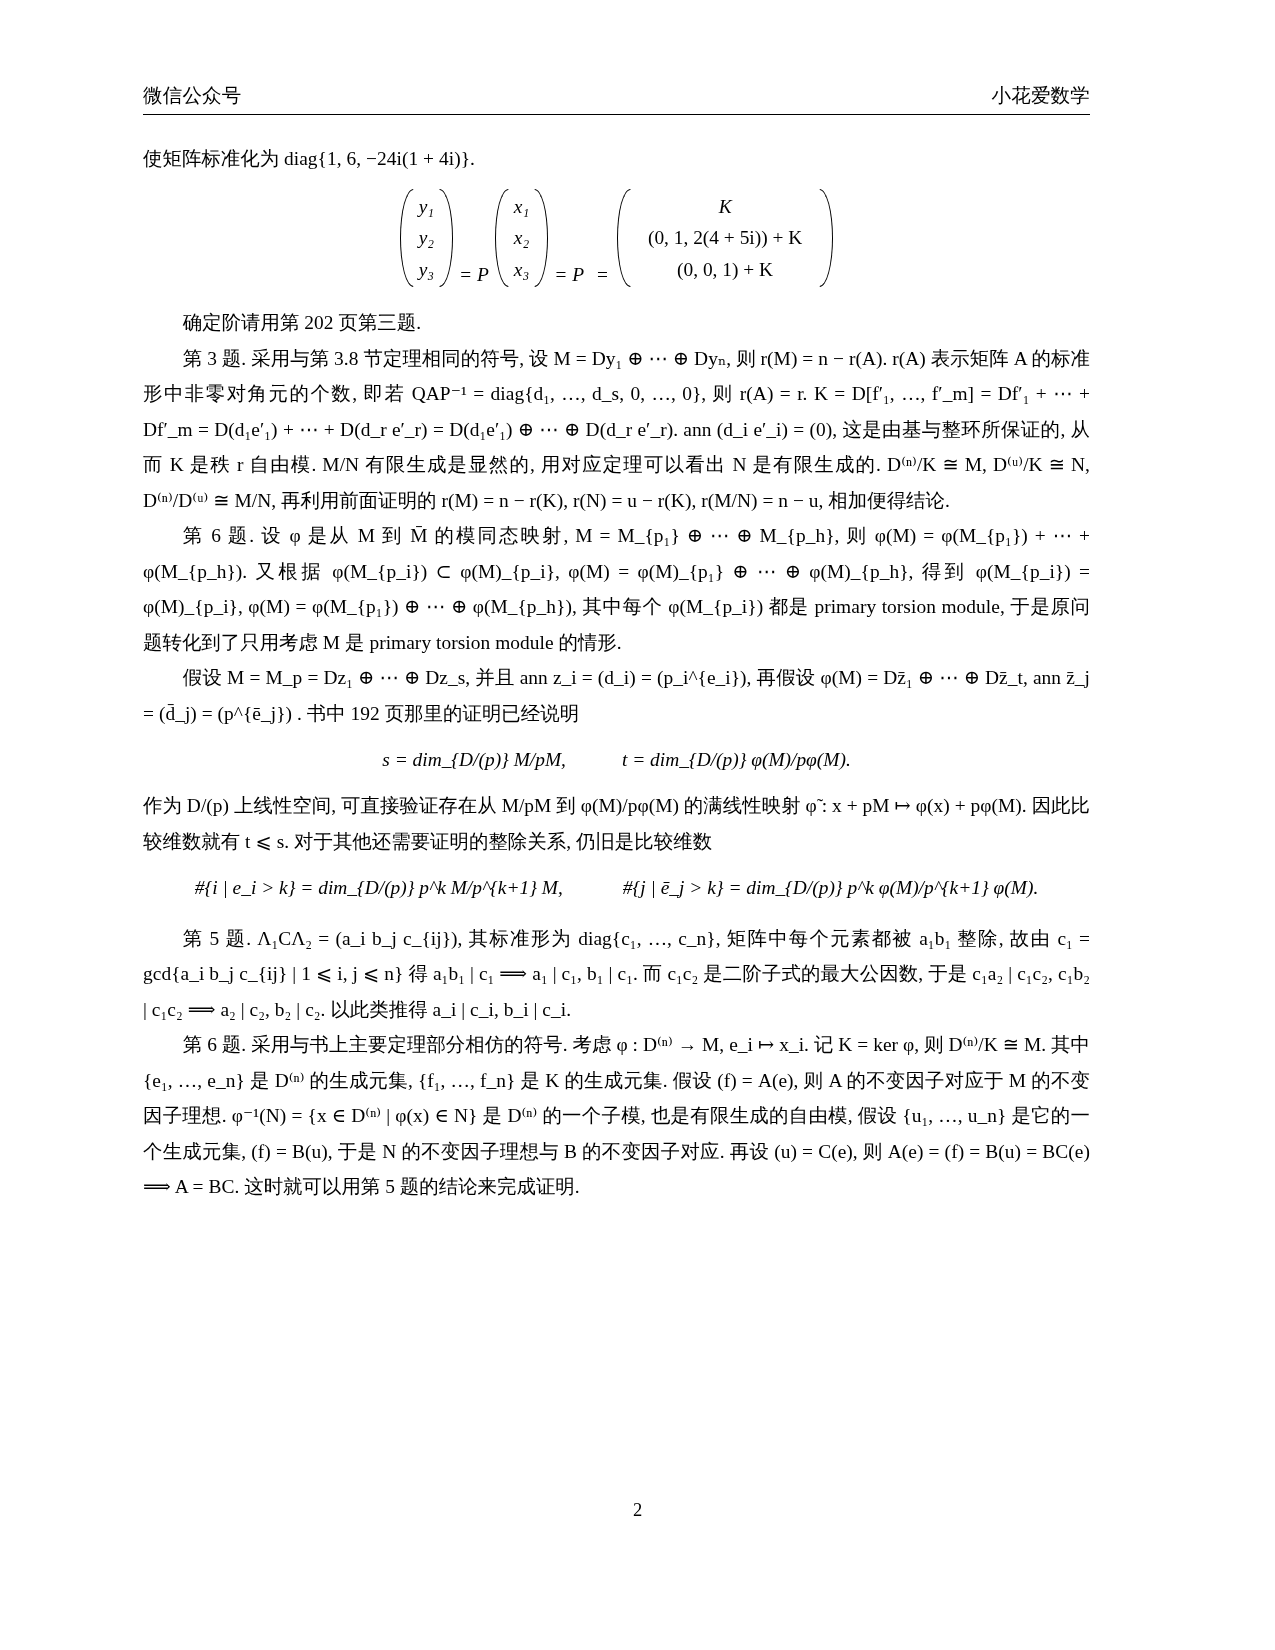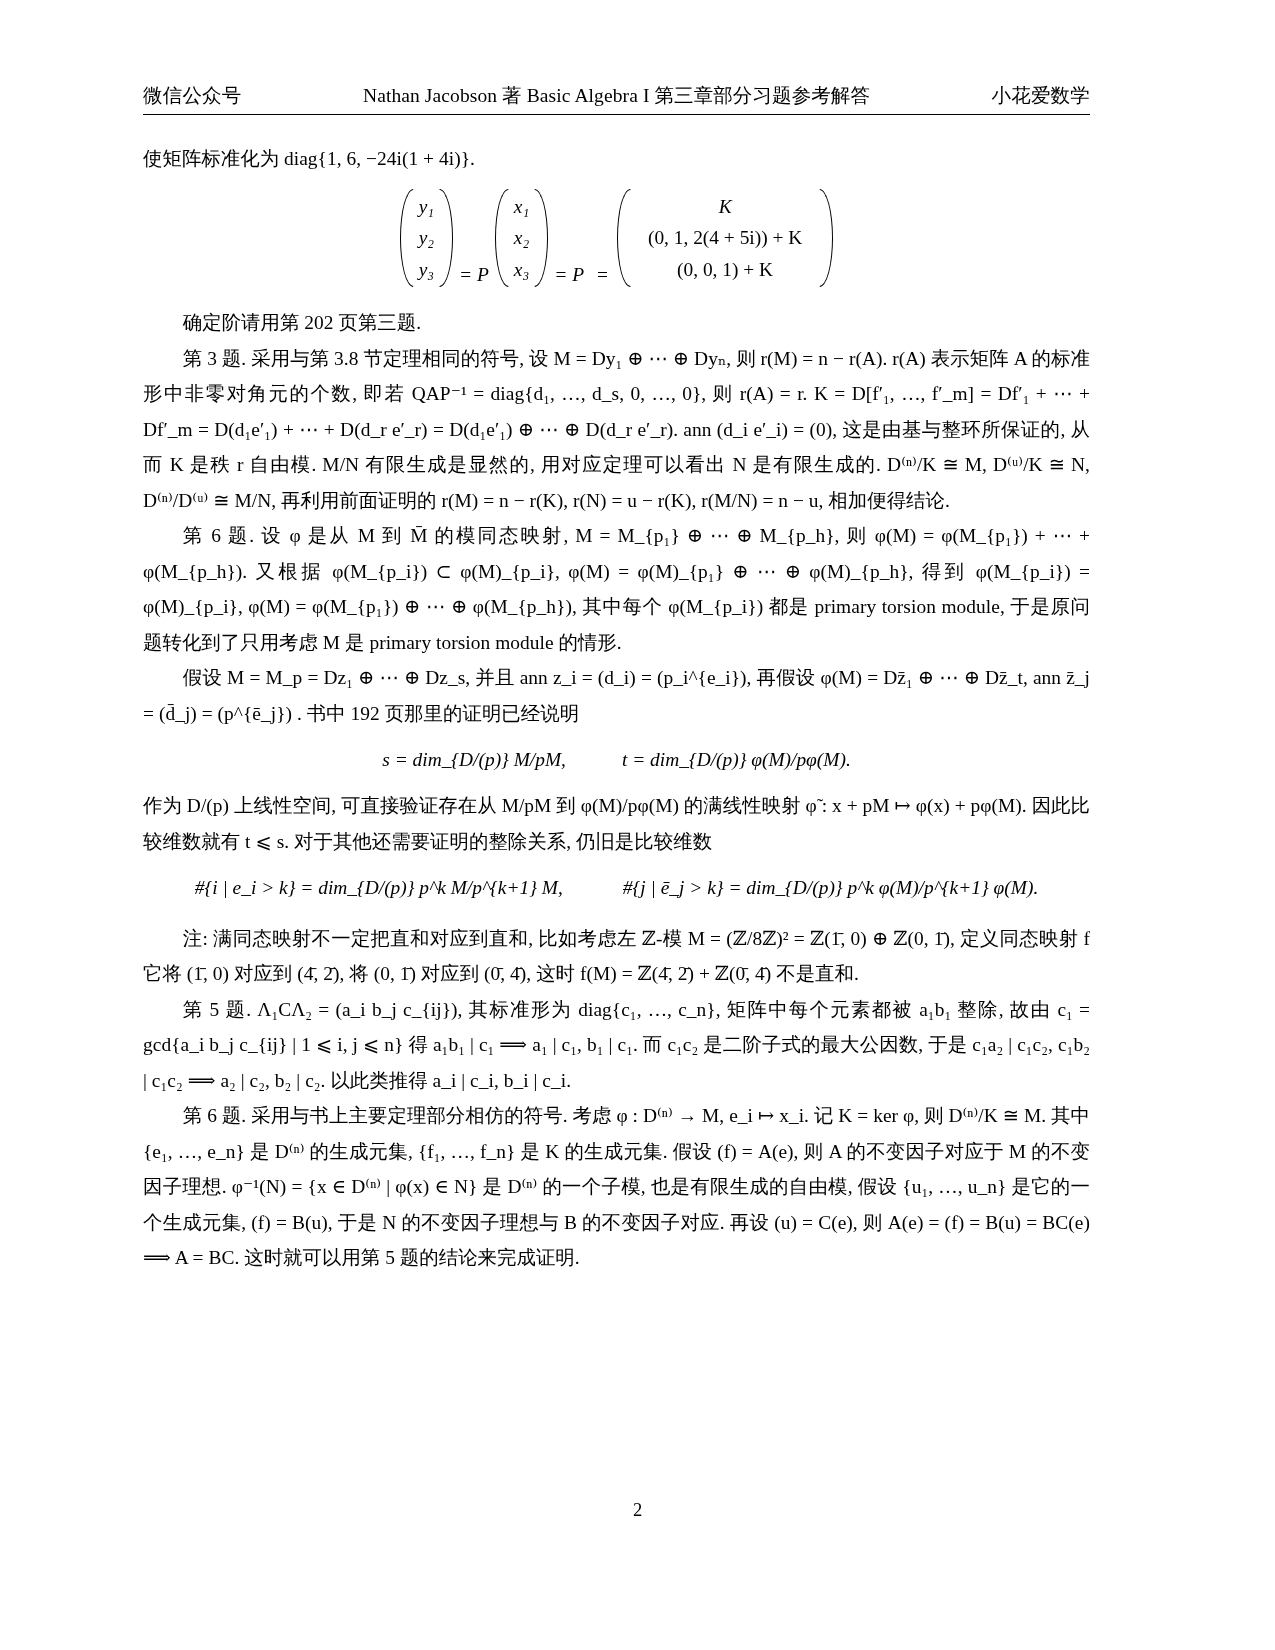--- a/index.html
+++ b/index.html
@@ -163,21 +163,20 @@
 </style>
 </head>
 <body>
 
 <div class="page">
 
   <div class="content">
 
     <div class="header">
       <div class="header-left">微信公众号</div>
-      <div class="header-center">Nathan Jacobson 著 Basic Algebra I 第三章部分习题参考解答</div>
       <div class="header-right">小花爱数学</div>
     </div>
     <div class="header-rule"></div>
 
     <div class="para noindent">
       <span>使矩阵标准化为 diag{1, 6, −24i(1 + 4i)}.</span>
     </div>
 
     <div class="display display-matrix">
       <span class="mrow">
@@ -249,23 +248,20 @@
     <div class="display">
       <span class="eqrow">
         <span class="mi">#{i | e_i &gt; k} = dim_{D/(p)} p^k M/p^{k+1} M,</span>
         <span class="eqgap-wide"></span>
         <span class="mi">#{j | ē_j &gt; k} = dim_{D/(p)} p^k φ(M)/p^{k+1} φ(M).</span>
       </span>
     </div>
 
     <div class="gap-sm"></div>
 
-    <div class="para indent">
-      <span>注: 满同态映射不一定把直和对应到直和, 比如考虑左 ℤ-模 M = (ℤ/8ℤ)² = ℤ(1̄, 0) ⊕ ℤ(0, 1̄), 定义同态映射 f 它将 (1̄, 0) 对应到 (4̄, 2̄), 将 (0, 1̄) 对应到 (0̄, 4̄), 这时 f(M) = ℤ(4̄, 2̄) + ℤ(0̄, 4̄) 不是直和.</span>
-    </div>
 
     <div class="para indent">
       <span>第 5 题.</span>
       <span>Λ₁CΛ₂ = (a_i b_j c_{ij}), 其标准形为 diag{c₁, …, c_n}, 矩阵中每个元素都被 a₁b₁ 整除, 故由 c₁ = gcd{a_i b_j c_{ij} | 1 ⩽ i, j ⩽ n} 得 a₁b₁ | c₁ ⟹ a₁ | c₁, b₁ | c₁. 而 c₁c₂ 是二阶子式的最大公因数, 于是 c₁a₂ | c₁c₂, c₁b₂ | c₁c₂ ⟹ a₂ | c₂, b₂ | c₂. 以此类推得 a_i | c_i, b_i | c_i.</span>
     </div>
 
     <div class="para indent">
       <span>第 6 题.</span>
       <span>采用与书上主要定理部分相仿的符号. 考虑 φ : D⁽ⁿ⁾ → M, e_i ↦ x_i. 记 K = ker φ, 则 D⁽ⁿ⁾/K ≅ M. 其中 {e₁, …, e_n} 是 D⁽ⁿ⁾ 的生成元集, {f₁, …, f_n} 是 K 的生成元集. 假设 (f) = A(e), 则 A 的不变因子对应于 M 的不变因子理想. φ⁻¹(N) = {x ∈ D⁽ⁿ⁾ | φ(x) ∈ N} 是 D⁽ⁿ⁾ 的一个子模, 也是有限生成的自由模, 假设 {u₁, …, u_n} 是它的一个生成元集, (f) = B(u), 于是 N 的不变因子理想与 B 的不变因子对应. 再设 (u) = C(e), 则 A(e) = (f) = B(u) = BC(e) ⟹ A = BC. 这时就可以用第 5 题的结论来完成证明.</span>
     </div>

